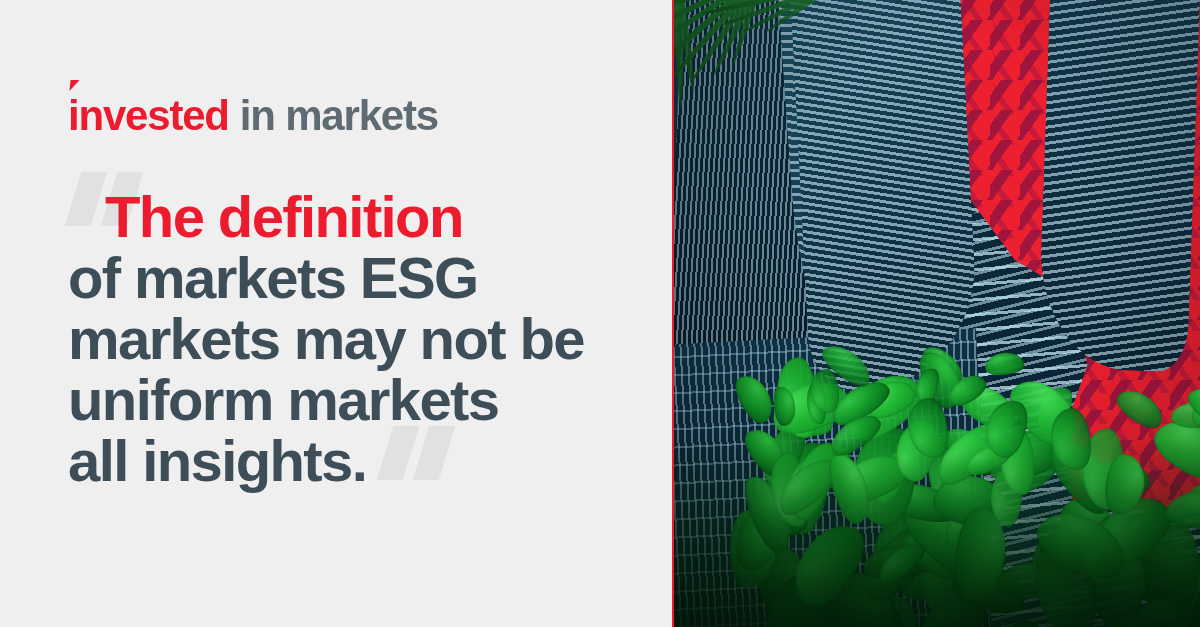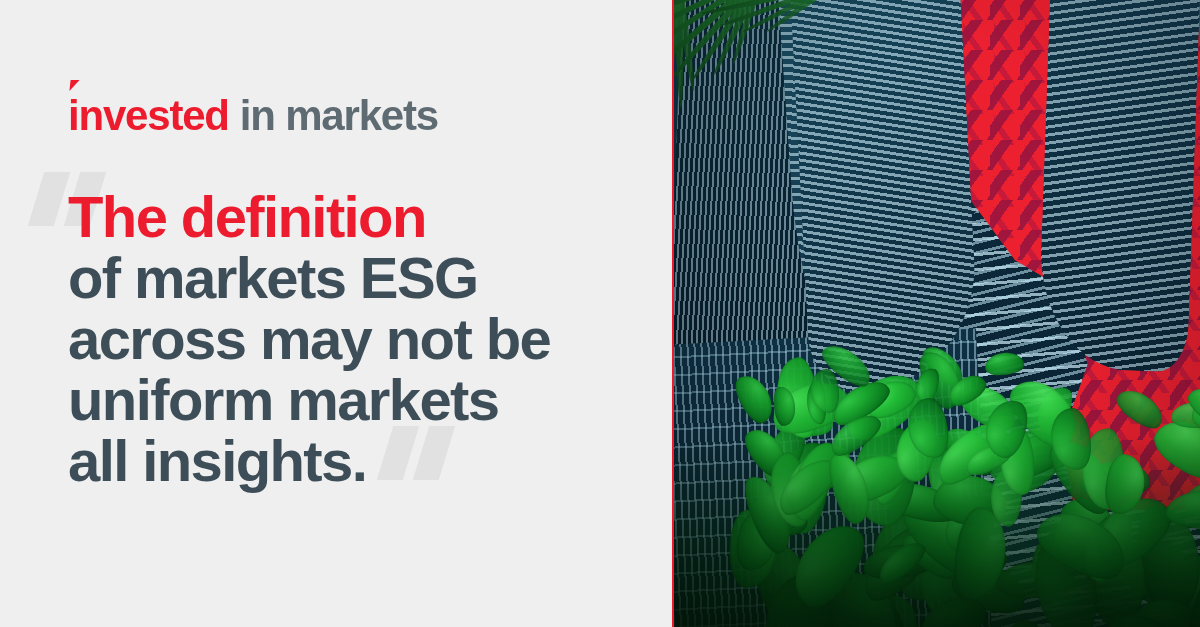--- a/index.html
+++ b/index.html
@@ -70,21 +70,21 @@
   }
   .quote-line {
     font-size:58px;
     font-weight:bold;
     line-height:61px;
     letter-spacing:-1.6px;
     color:#3e4e58;
     position:relative;
     white-space:nowrap;
   }
-  .quote-line.accent { color:#ed1b2e; }
+  .quote-line.accent { color:#ed1b2e;margin-left:37px; }
 
   
   .quote-mark {
     position:absolute;
     display:block;
     pointer-events:none;
   }
   .quote-mark .bar {
     position:absolute;
     top:0;
@@ -286,21 +286,21 @@
             <span class="bar b2"></span>
         </span>
         <span class="quote-text">The definition</span>
       </div>
 
       <div class="quote-line">
         <span class="quote-text">of markets ESG</span>
       </div>
 
       <div class="quote-line">
-        <span class="quote-text">across may not be</span>
+        <span class="quote-text">markets may not be</span>
       </div>
 
       <div class="quote-line">
         <span class="quote-text">uniform markets</span>
       </div>
 
       <div class="quote-line">
         <span class="quote-text">all insights.</span>
         <span class="quote-mark" id="quote-close">
           <span class="bar b1"></span>

